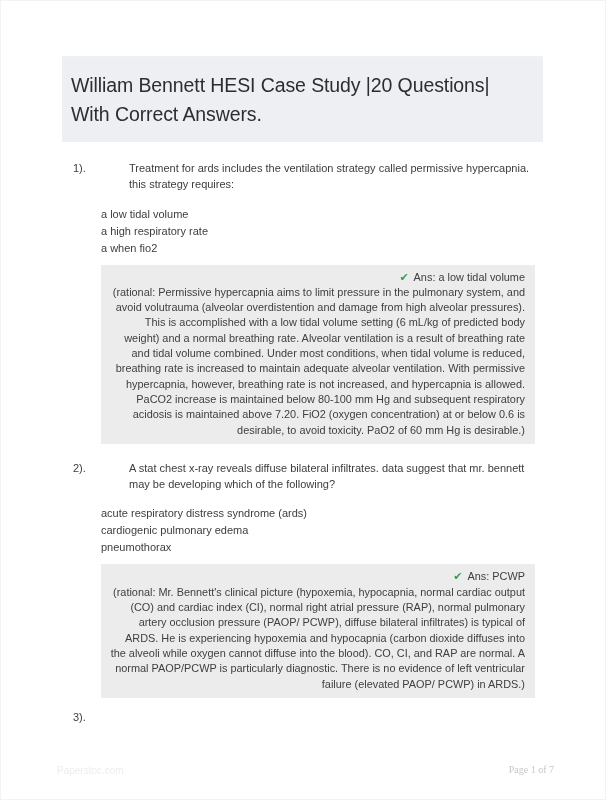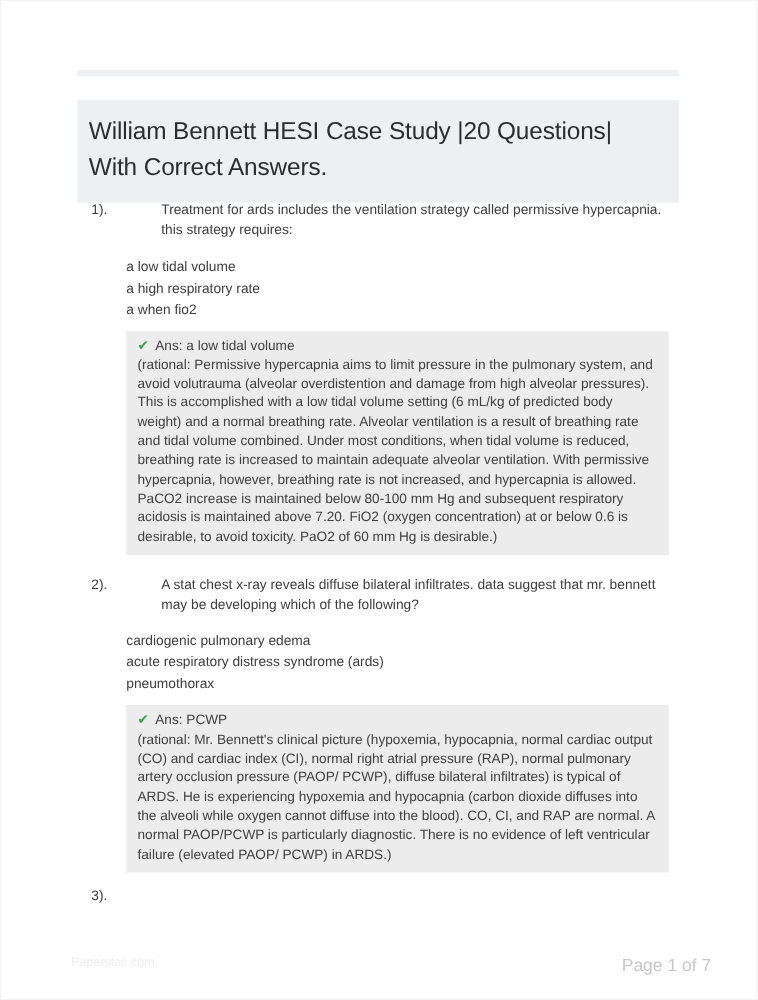--- a/index.html
+++ b/index.html
@@ -17,21 +17,21 @@
   }
   
   .top-strip {
     position: absolute;
     left: 62px; top: 56px;
     width: 481px; height: 5px;
     background: #eef0f3;
   }
   .title-block {
     position: absolute;
-    left: 62px; top: 80px;
+    left: 62px; top: 60px;
     width: 481px;
     box-sizing: border-box;
     background: #edeff2;
     padding: 11px 10px 14px 9px;
   }
   .title-block h1 {
     margin: 0;
     font-size: 19.5px;
     line-height: 28.5px;
     font-weight: 500;
@@ -65,39 +65,40 @@
   .options {
     line-height: 17px;
     margin-bottom: 8px;
   }
   .answer-box {
     background: #ececec;
     padding: 5px 10px 6px 9px;
     font-size: 10.9px;
     line-height: 15.3px;
     color: #404040;
+    text-align: right;
   }
   .check {
     color: #3a9e4d;
     margin-right: 5px;
     font-size: 11px;
   }
   .q2 { margin-top: 17px; }
   .q3 { margin-top: 12px; }
   .footer-watermark {
     position: absolute;
     left: 57px; top: 765px;
     font-size: 10px;
     color: #ededf0;
   }
   .footer-page {
     position: absolute;
-    right: 37px; top: 764px;
-    font-family: Liberation Sans, sans-serif;
-    font-size: 14px;
+    right: 52px; top: 764px;
+    font-family: Liberation Serif, serif;
+    font-size: 10px;
     color: #c7c7cc;
   }
 </style>
 </head>
 <body>
 
 <div class="frame"></div>
 
 <div class="top-strip"></div>
 
@@ -121,22 +122,22 @@
         <div>(rational: Permissive hypercapnia aims to limit pressure in the pulmonary system, and avoid volutrauma (alveolar overdistention and damage from high alveolar pressures). This is accomplished with a low tidal volume setting (6 mL/kg of predicted body weight) and a normal breathing rate. Alveolar ventilation is a result of breathing rate and tidal volume combined. Under most conditions, when tidal volume is reduced, breathing rate is increased to maintain adequate alveolar ventilation. With permissive hypercapnia, however, breathing rate is not increased, and hypercapnia is allowed. PaCO2 increase is maintained below 80-100 mm Hg and subsequent respiratory acidosis is maintained above 7.20. FiO2 (oxygen concentration) at or below 0.6 is desirable, to avoid toxicity. PaO2 of 60 mm Hg is desirable.)</div>
       </div>
     </div>
   </div>
 
   <div class="question q2">
     <div class="qnum">2).</div>
     <div class="qbody">
       <div class="qtext">A stat chest x-ray reveals diffuse bilateral infiltrates. data suggest that mr. bennett may be developing which of the following?</div>
       <div class="options">
+        <div>acute respiratory distress syndrome (ards)</div>
         <div>cardiogenic pulmonary edema</div>
-        <div>acute respiratory distress syndrome (ards)</div>
         <div>pneumothorax</div>
       </div>
       <div class="answer-box">
         <div><span class="check">✔</span><span>Ans: PCWP</span></div>
         <div>(rational: Mr. Bennett's clinical picture (hypoxemia, hypocapnia, normal cardiac output (CO) and cardiac index (CI), normal right atrial pressure (RAP), normal pulmonary artery occlusion pressure (PAOP/ PCWP), diffuse bilateral infiltrates) is typical of ARDS. He is experiencing hypoxemia and hypocapnia (carbon dioxide diffuses into the alveoli while oxygen cannot diffuse into the blood). CO, CI, and RAP are normal. A normal PAOP/PCWP is particularly diagnostic. There is no evidence of left ventricular failure (elevated PAOP/ PCWP) in ARDS.)</div>
       </div>
     </div>
   </div>
 
   <div class="question q3">

